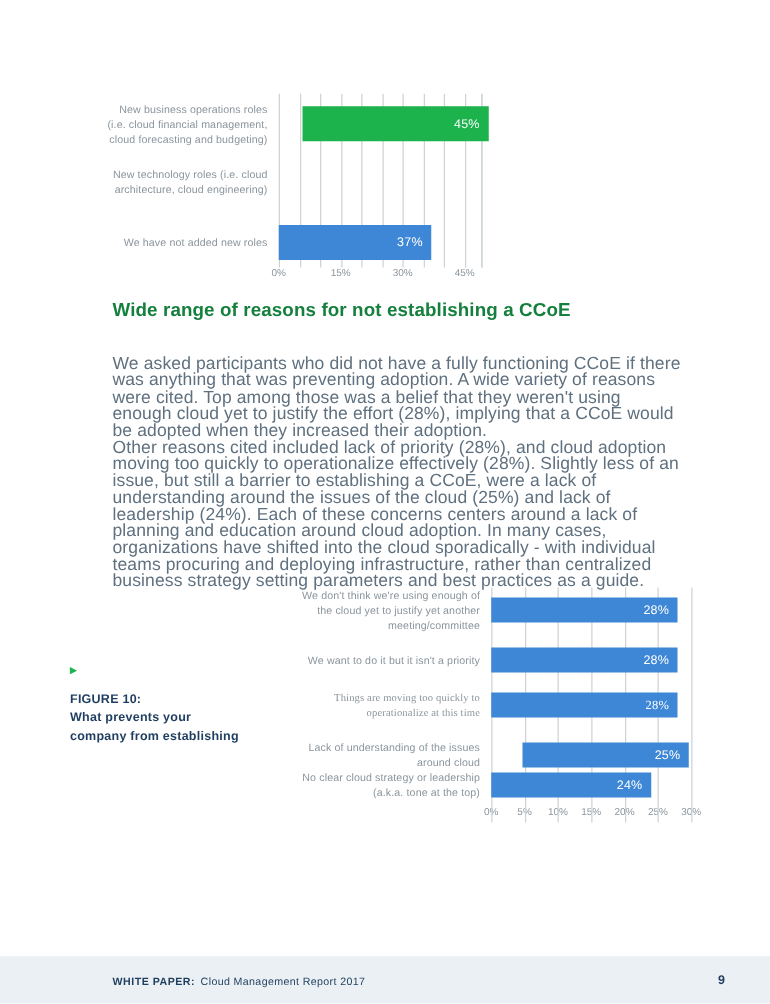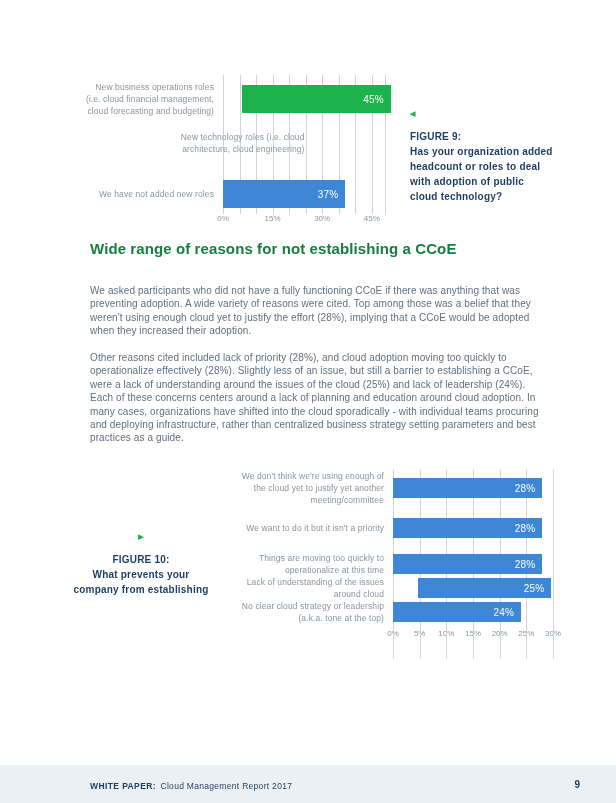--- a/index.html
+++ b/index.html
@@ -18,42 +18,42 @@
   .bar-track{position:relative;width:var(--plotw);align-self:stretch;display:flex;align-items:center;}
   .bar{height:var(--barh);display:flex;align-items:center;justify-content:flex-end;}
   .bar-value{color:#ffffff;font-size:10px;padding-right:7px;letter-spacing:0.2px;}
   .grid-layer{position:absolute;left:var(--labelw);top:0;width:var(--plotw);z-index:1;}
   .gridline{position:absolute;top:0;bottom:0;width:1px;background:#cdd3d7;}
   .axis-row{position:relative;margin-left:var(--labelw);width:var(--plotw);height:12px;margin-top:5px;}
   .tick{position:absolute;top:0;transform:translateX(-50%);font-size:8px;color:#8b959d;white-space:nowrap;}
   .fig9{--labelw:138px;--plotw:162px;--barh:28px;left:85px;top:75px;}
   .fig9 .grid-layer{height:139px;}
   .fig9 .chart-row:nth-child(1){min-height:48px;margin-bottom:8px;gap:19px;}
-  .fig9 .chart-row:nth-child(2){min-height:28px;margin-bottom:21px;flex-direction:column;}
+  .fig9 .chart-row:nth-child(2){min-height:28px;margin-bottom:21px;}
   .fig9 .chart-row:nth-child(3){min-height:28px;margin-bottom:6px;}
   .fig10{--labelw:156px;--plotw:160px;--barh:20px;left:237px;top:470px;}
   .fig10 .grid-layer{height:188px;}
   .fig10 .chart-row:nth-child(1){min-height:36px;margin-bottom:10px;}
   .fig10 .chart-row:nth-child(2){min-height:24px;margin-bottom:12px;}
-  .fig10 .chart-row:nth-child(3){min-height:24px;}
+  .fig10 .chart-row:nth-child(3){min-height:24px;margin-bottom:16px;font-family:Liberation Serif, serif;}
   .fig10 .chart-row:nth-child(4){min-height:24px;gap:25px;}
   .fig10 .chart-row:nth-child(5){min-height:24px;margin-bottom:3px;}
   
   .fig-caption{position:absolute;font-size:10px;font-weight:bold;color:#1e3d5f;line-height:15px;letter-spacing:0.2px;}
   .fig-caption .marker{display:block;color:#1cb24c;font-size:7px;line-height:7px;margin-bottom:12px;}
   .caption9{left:410px;top:110px;width:165px;text-align:left;}
-  .caption10{left:56px;top:533px;width:170px;text-align:center;}
+  .caption10{left:56px;top:533px;width:170px;text-align:left;}
   
   .section-heading{
     position:absolute;left:90px;top:240px;width:470px;margin:0;
     font-size:15px;font-weight:bold;color:#15803d;letter-spacing:0.1px;
   }
   .body-para{
     position:absolute;left:90px;width:455px;margin:0;
-    font-size:10px;line-height:13.4px;color:#5f707f;letter-spacing:0.1px;
+    font-size:14px;line-height:13.4px;color:#5f707f;letter-spacing:0.1px;
   }
   .para1{top:284px;}
   .para2{top:351px;}
   
   .footer{
     position:absolute;left:0;right:0;top:765px;height:38px;background:#eaf0f3;
     display:flex;align-items:center;justify-content:space-between;
     box-sizing:border-box;padding:0 36px 0 90px;color:#1e3d5f;
   }
   .footer .doc-label{font-weight:bold;font-size:8.5px;letter-spacing:0.4px;}
@@ -101,28 +101,20 @@
         </div>
       </div>
     <div class="axis-row">
         <span class="tick" style="left: 0%;">0%</span>
         <span class="tick" style="left: 30.6122%;">15%</span>
         <span class="tick" style="left: 61.2245%;">30%</span>
         <span class="tick" style="left: 91.8367%;">45%</span>
       </div>
   </div>
 
-  <div class="fig-caption caption9">
-    <span class="marker">◀</span>
-    <div>FIGURE 9:</div>
-    <div>Has your organization added</div>
-    <div>headcount or roles to deal</div>
-    <div>with adoption of public</div>
-    <div>cloud technology?</div>
-  </div>
 
   <h2 class="section-heading">Wide range of reasons for not establishing a CCoE</h2>
   <p class="body-para para1">We asked participants who did not have a fully functioning CCoE if there was anything that was preventing adoption. A wide variety of reasons were cited. Top among those was a belief that they weren't using enough cloud yet to justify the effort (28%), implying that a CCoE would be adopted when they increased their adoption.</p>
   <p class="body-para para2">Other reasons cited included lack of priority (28%), and cloud adoption moving too quickly to operationalize effectively (28%). Slightly less of an issue, but still a barrier to establishing a CCoE, were a lack of understanding around the issues of the cloud (25%) and lack of leadership (24%). Each of these concerns centers around a lack of planning and education around cloud adoption. In many cases, organizations have shifted into the cloud sporadically - with individual teams procuring and deploying infrastructure, rather than centralized business strategy setting parameters and best practices as a guide.</p>
 
   <div class="fig-caption caption10">
     <span class="marker">▶</span>
     <div>FIGURE 10:</div>
     <div>What prevents your</div>
     <div>company from establishing</div>

